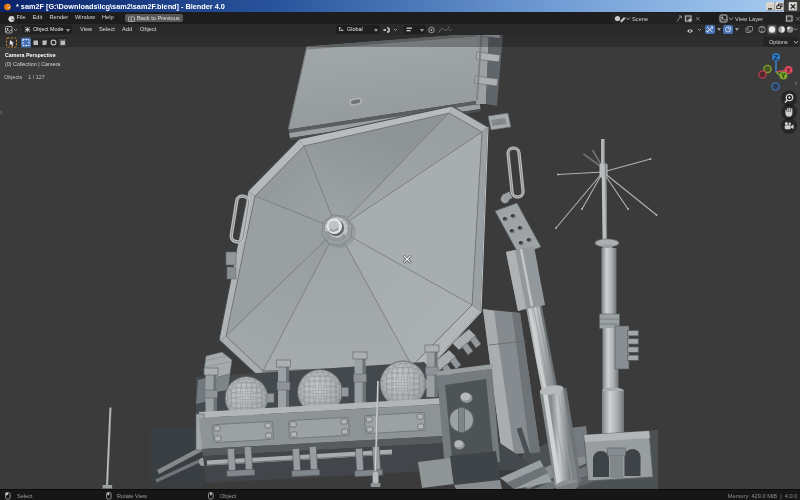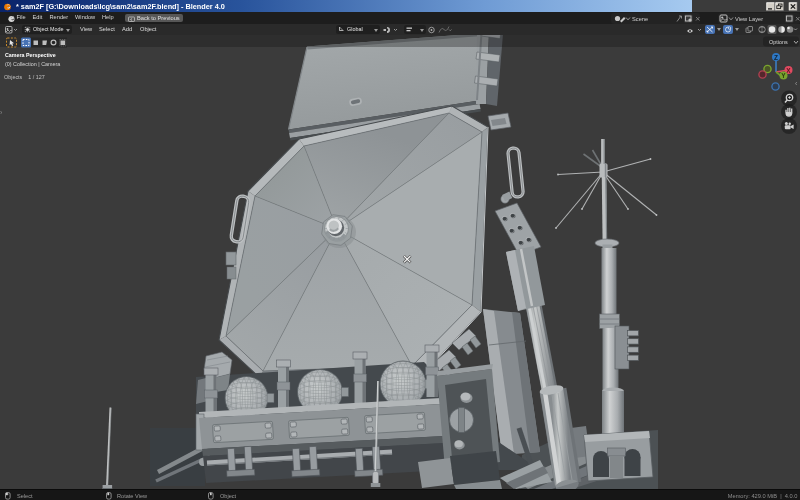--- a/index.html
+++ b/index.html
@@ -2,21 +2,21 @@
 <html><head>
 <meta charset="utf-8">
 <style>
 * { margin:0; padding:0; box-sizing:border-box; }
 html,body { width:800px; height:500px; overflow:hidden; background:#3b3b3b;
   font-family:"Liberation Sans", sans-serif; }
 #page { position:relative; width:800px; height:500px; }
 .abs { position:absolute; }
 
 
-#titlebar { left:0; top:0; width:692px; height:12px;
+#titlebar { left:0; top:0; width:784px; height:12px;
   background:linear-gradient(to right,#0a246a 0%,#29549c 35%,#6f9bd4 70%,#a6caf0 100%);
 }
 #titlebar .ttext { position:absolute; left:16px; top:1.5px; font-size:7.3px; font-weight:bold;
   color:#ffffff; white-space:nowrap; letter-spacing:0px; }
 
 
 #menubar { left:0; top:12px; width:800px; height:12px; background:#1d1d1d; color:#d8d8d8;
   font-size:5.7px; }
 #menubar span.m { position:absolute; top:2px; }
 #backbtn { position:absolute; left:125px; top:1.5px; width:58px; height:8px;

